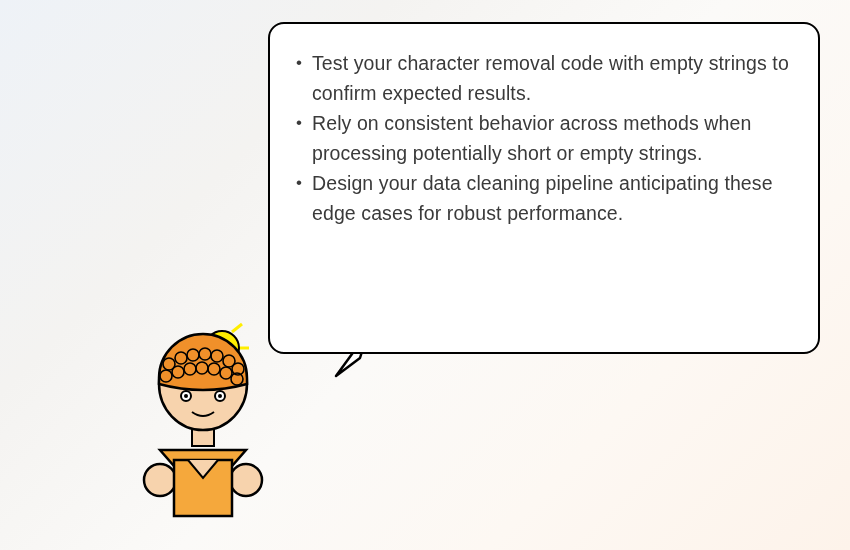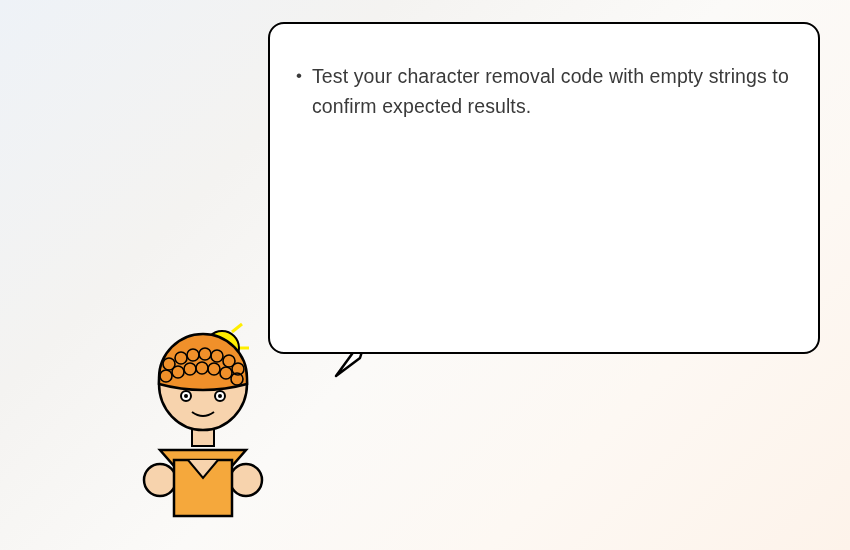--- a/index.html
+++ b/index.html
@@ -37,21 +37,21 @@
     padding: 24px 28px 10px 24px;
   }
   ul.points {
     list-style: none;
     margin: 0;
     padding: 0;
   }
   ul.points li {
     position: relative;
     padding-left: 18px;
-    margin: 13px 0 0 0;
+    margin: 0 0 0 0;
     color: #3a3a3a;
     font-size: 19.5px;
     line-height: 30px;
     letter-spacing: 0.1px;
   }
   ul.points li::before {
     content: "\2022";
     position: absolute;
     left: 2px;
     top: 0;
@@ -84,20 +84,22 @@
 <div id="scene">
 
   <svg class="tail" viewBox="0 0 60 50">
     <polygon points="38,2 6,46 30,28" fill="#ffffff" stroke="#000000" stroke-width="2.5" stroke-linejoin="round"></polygon>
   </svg>
 
   <div class="bubble">
     <div class="bubble-inner">
       <ul class="points">
         <li>Test your character removal code with empty strings to confirm expected results.</li>
+        <li>Rely on consistent behavior across methods when processing potentially short or empty strings.</li>
+        <li>Design your data cleaning pipeline anticipating these edge cases for robust performance.</li>
       </ul>
     </div>
   </div>
 
   <svg class="character" viewBox="0 0 140 222">
 
     <g>
       <line x1="96" y1="32" x2="106" y2="24" stroke="#ffee00" stroke-width="3"></line>
       <line x1="100" y1="48" x2="113" y2="48" stroke="#ffee00" stroke-width="3"></line>
       <line x1="96" y1="64" x2="106" y2="72" stroke="#ffee00" stroke-width="3"></line>

